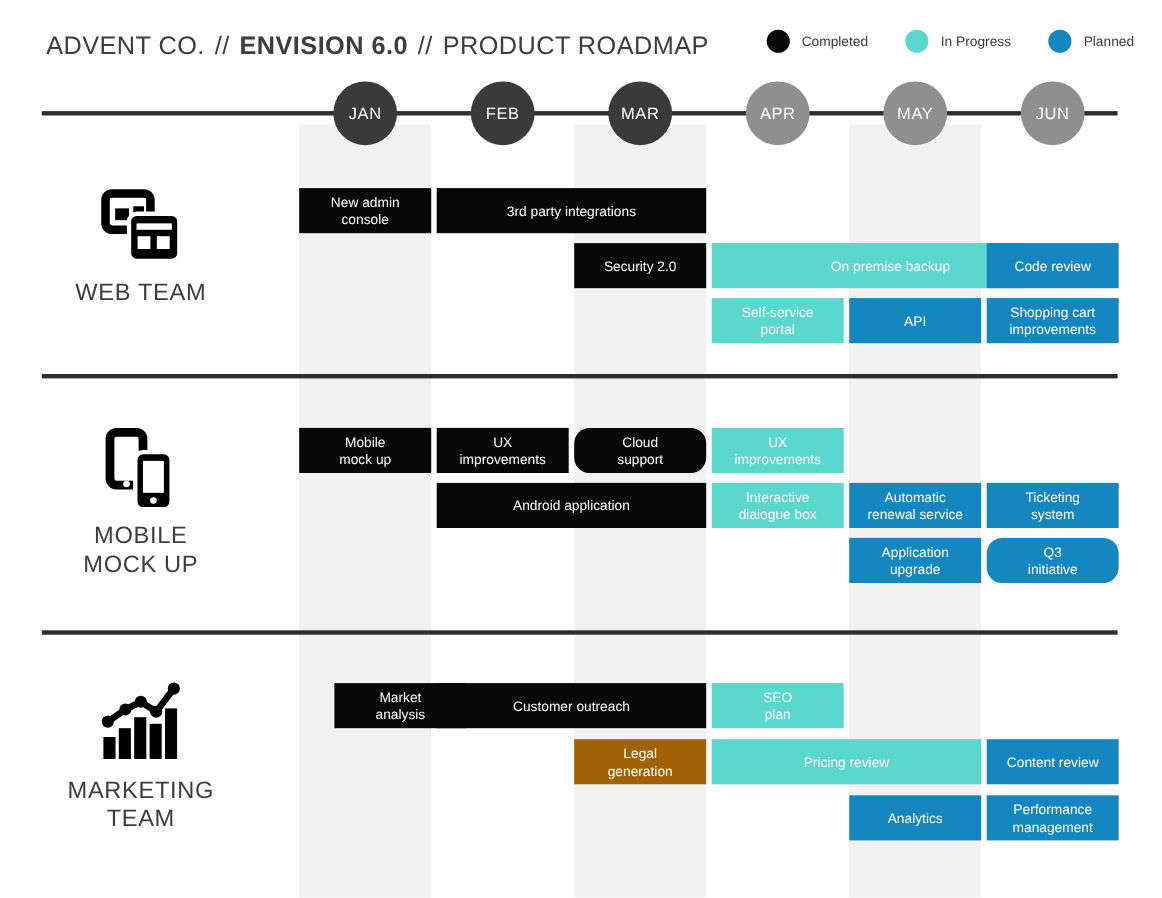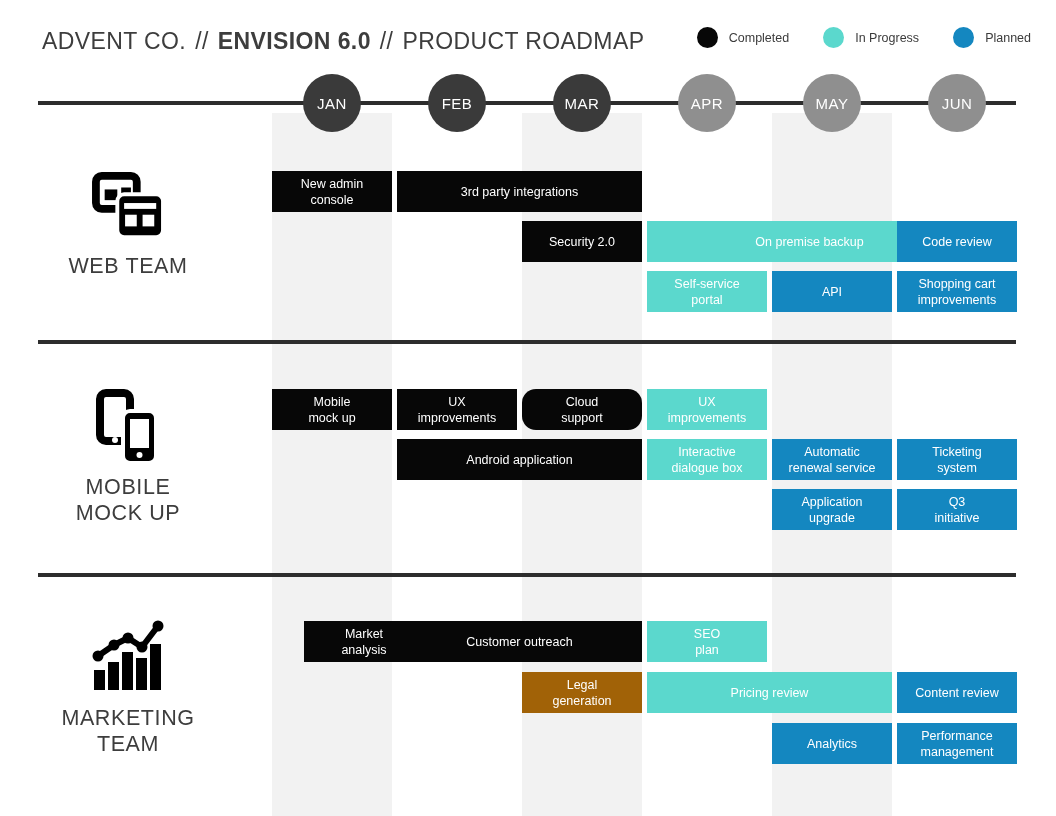--- a/index.html
+++ b/index.html
@@ -162,21 +162,21 @@
 improvements</div>
       <div class="bar" style="left: 397px; top: 439px; width: 245px; background: rgb(7, 7, 7);">Android application</div>
       <div class="bar" style="left: 647px; top: 439px; width: 120px; background: rgb(91, 216, 205);">Interactive
 dialogue box</div>
       <div class="bar" style="left: 772px; top: 439px; width: 120px; background: rgb(20, 135, 192);">Automatic
 renewal service</div>
       <div class="bar" style="left: 897px; top: 439px; width: 120px; background: rgb(20, 135, 192);">Ticketing
 system</div>
       <div class="bar" style="left: 772px; top: 489px; width: 120px; background: rgb(20, 135, 192);">Application
 upgrade</div>
-      <div class="bar" style="left: 897px; top: 489px; width: 120px; background: rgb(20, 135, 192);">Q3
+      <div class="bar" style="left: 897px; top: 489px; width: 120px; background: rgb(20, 135, 192); border-radius: 14px;">Q3
 initiative</div>
       <div class="bar" style="left: 272px; top: 621px; width: 120px; background: rgb(7, 7, 7); margin-left: 32px;">Market
 analysis</div>
       <div class="bar" style="left: 397px; top: 621px; width: 245px; background: rgb(7, 7, 7);">Customer outreach</div>
       <div class="bar" style="left: 647px; top: 621px; width: 120px; background: rgb(91, 216, 205);">SEO
 plan</div>
       <div class="bar" style="left: 522px; top: 672px; width: 120px; background: #a16207;">Legal
 generation</div>
       <div class="bar" style="left: 647px; top: 672px; width: 245px; background: rgb(91, 216, 205);">Pricing review</div>
       <div class="bar" style="left: 897px; top: 672px; width: 120px; background: rgb(20, 135, 192);">Content review</div>

